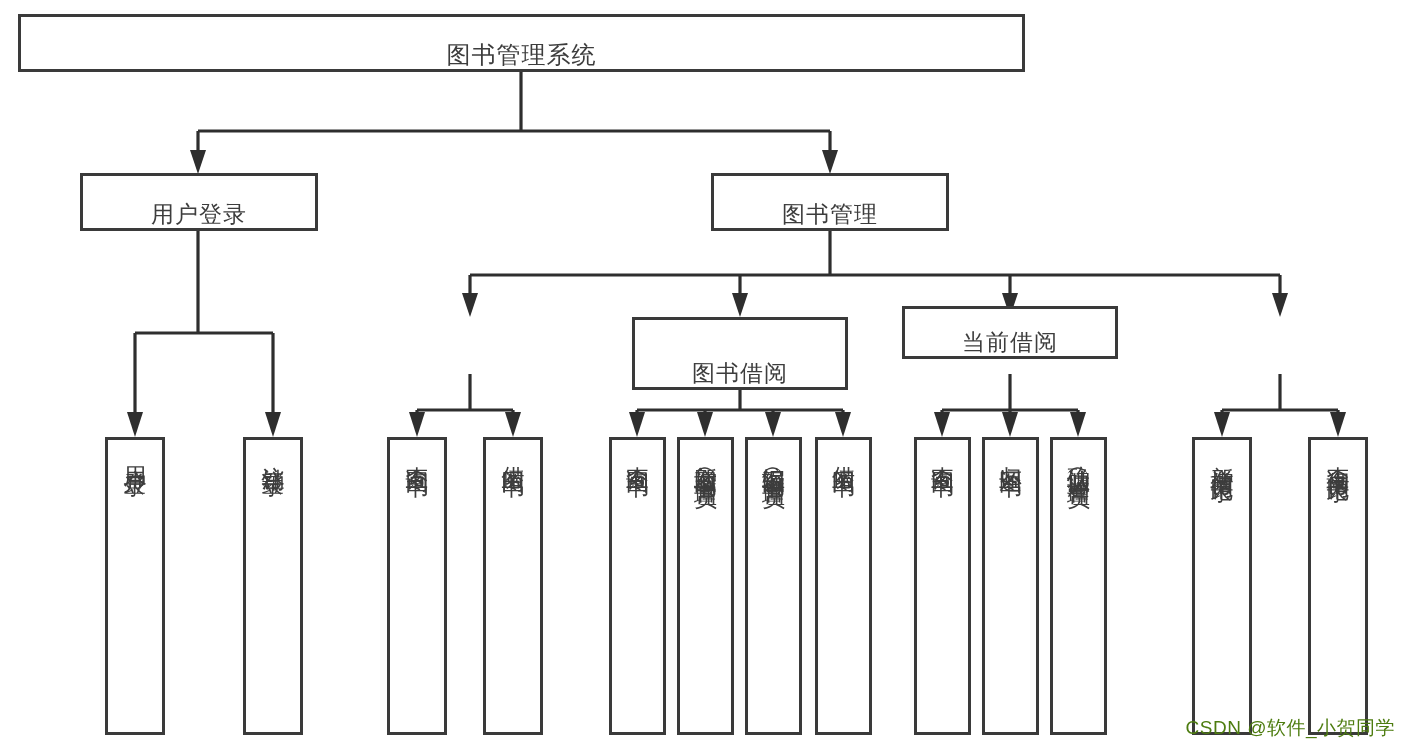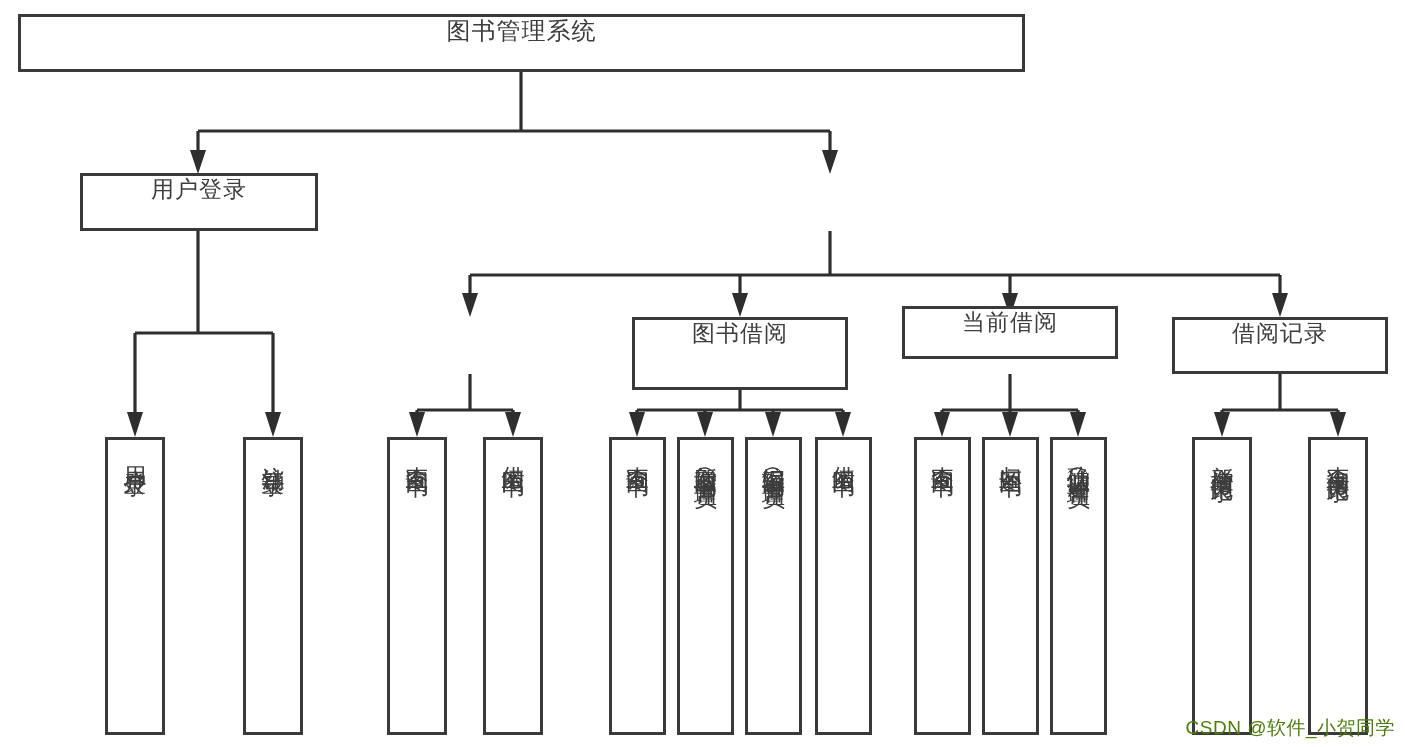--- a/index.html
+++ b/index.html
@@ -38,21 +38,21 @@
     fill: #2e2e2e;
     stroke: none;
   }
   
   .node {
     position: absolute;
     box-sizing: border-box;
     background: #ffffff;
     border: 3px solid #3a3a3a;
     display: flex;
-    align-items: flex-start;
+    align-items: flex-end;
     justify-content: center;
     color: #3c3c3c;
     z-index: 3;
   }
   .node .label {
     display: block;
     text-align: center;
     letter-spacing: 1px;
     line-height: 1.18;
     color: #3d3d3d;
@@ -166,33 +166,33 @@
   </svg>
 
   <div class="node horiz root" style="left:18px; top:14px; width:1007px; height:58px;">
     <span class="label">图书管理系统</span>
   </div>
 
   <div class="node horiz" style="left:80px; top:173px; width:238px; height:58px;">
     <span class="label">用户登录</span>
   </div>
 
+  <div class="node horiz" style="left:711px; top:173px; width:238px; height:58px;">
+    <span class="label">图书管理</span>
+  </div>
 
 
   <div class="node horiz" style="left:632px; top:317px; width:216px; height:73px;">
     <span class="label">图书借阅</span>
   </div>
 
   <div class="node horiz" style="left:902px; top:306px; width:216px; height:53px;">
     <span class="label">当前借阅</span>
   </div>
 
-  <div class="node horiz" style="left:1172px; top:317px; width:216px; height:57px;">
-    <span class="label">借阅记录</span>
-  </div>
 
   <div class="node vert" style="left:105px; top:437px; width:60px; height:298px;">
     <span class="label">用户登录</span>
   </div>
 
   <div class="node vert" style="left:243px; top:437px; width:60px; height:298px;">
     <span class="label">注销登录</span>
   </div>
 
   <div class="node vert" style="left:387px; top:437px; width:60px; height:298px;">

